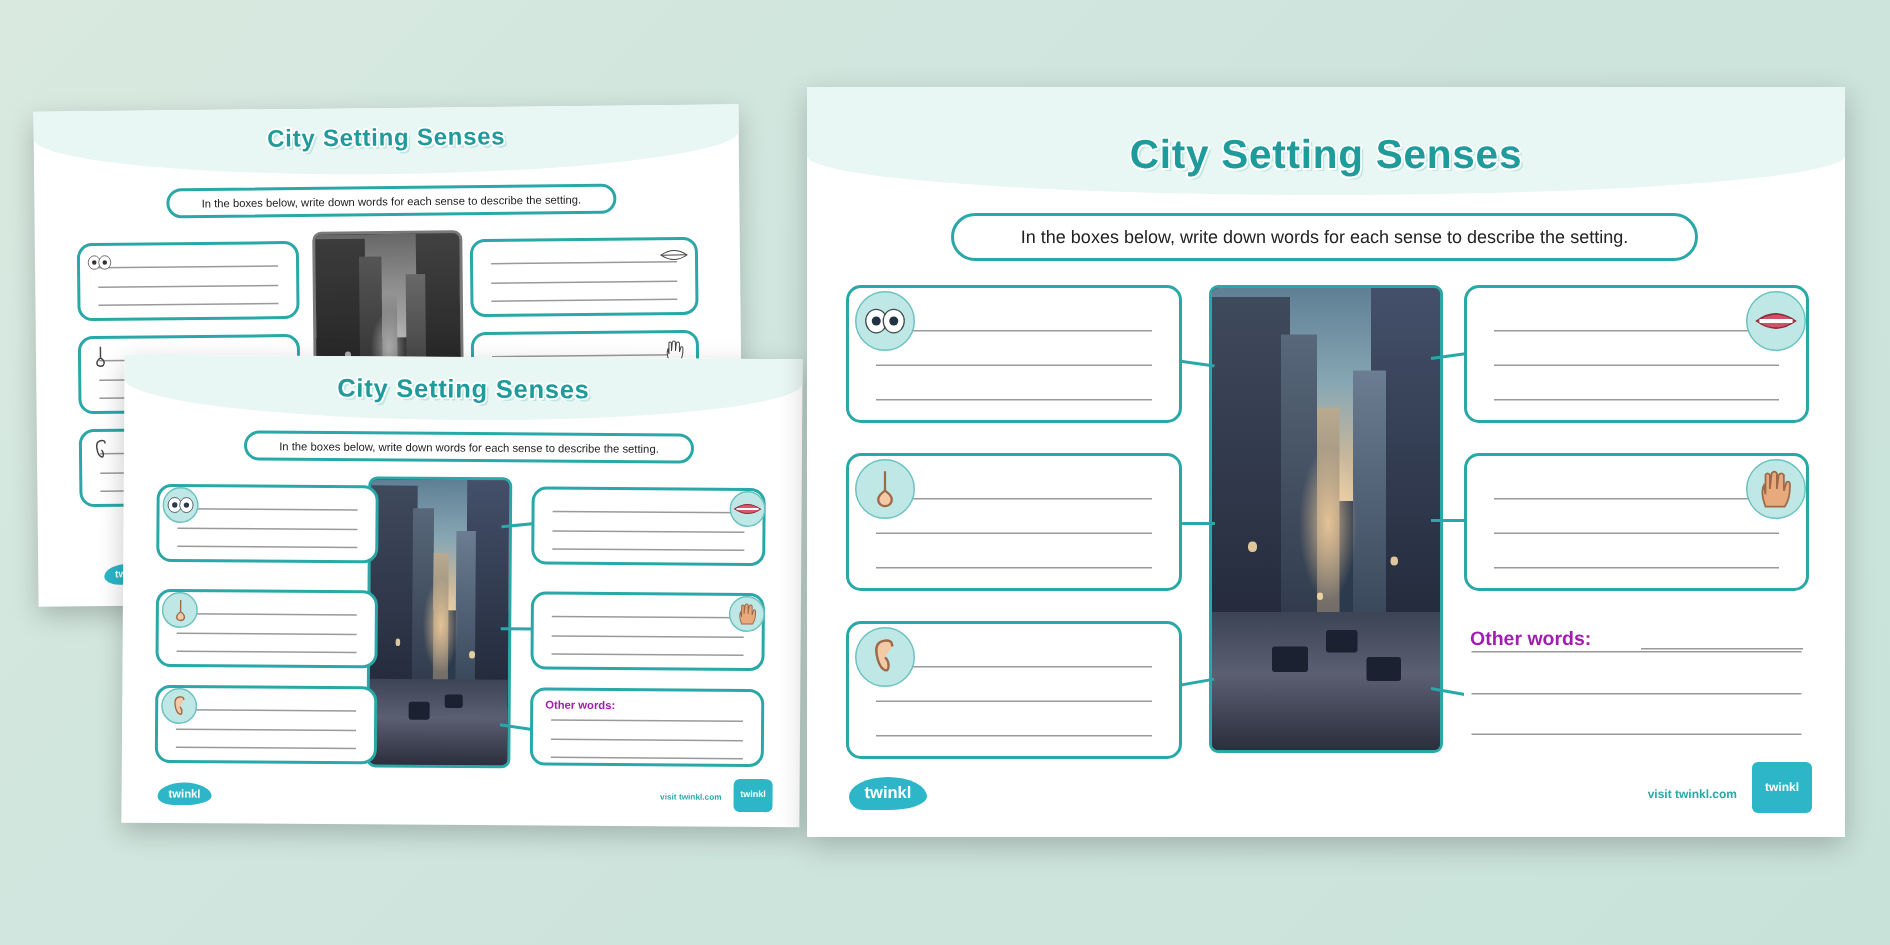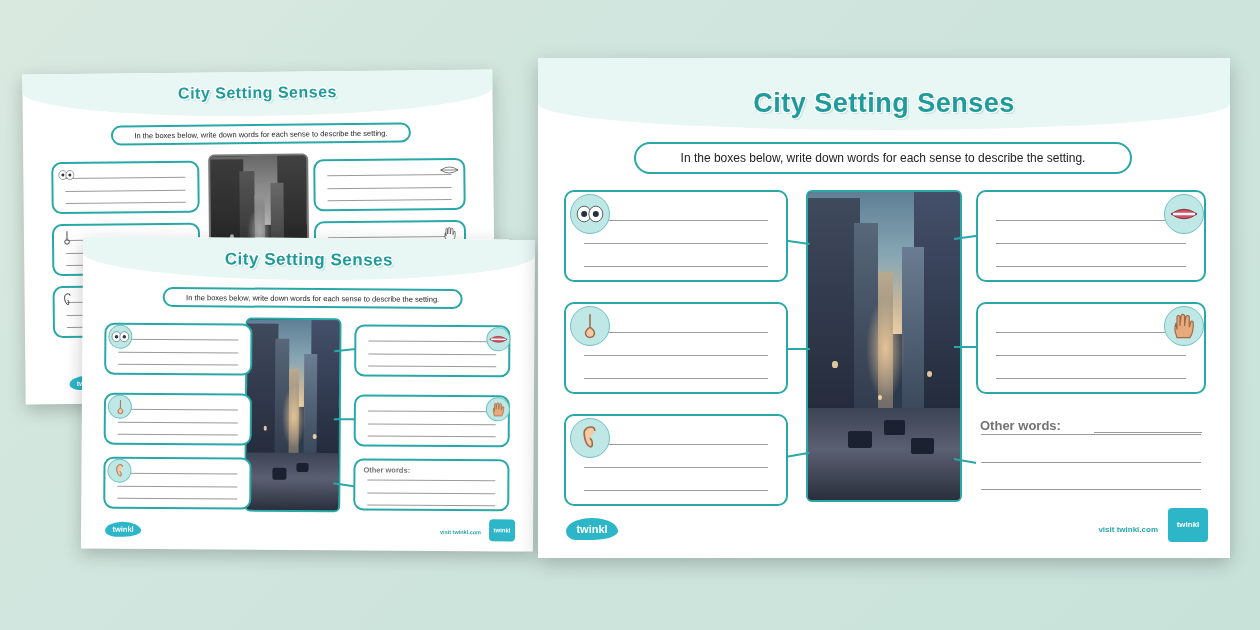--- a/index.html
+++ b/index.html
@@ -58,21 +58,21 @@
     overflow:hidden;
   }
   .lines{position:absolute;left:0;right:0;top:0;bottom:0;}
   .lines i{
     position:absolute;left:8%;right:8%;
     border-bottom:1px solid #9a9a9a;
     display:block;
   }
   .otherLabel{
     position:absolute;
-    font-weight:bold;color:#737373;
+    font-weight:bold;color:#a21caf;
   }
 
   .icon{
     position:absolute;border-radius:50%;
     background:#bfe7e6;
     border:1px solid #6cc3c0;
     display:flex;align-items:center;justify-content:center;
     overflow:hidden;
   }
   .icon.plain{background:transparent;border:none;}

